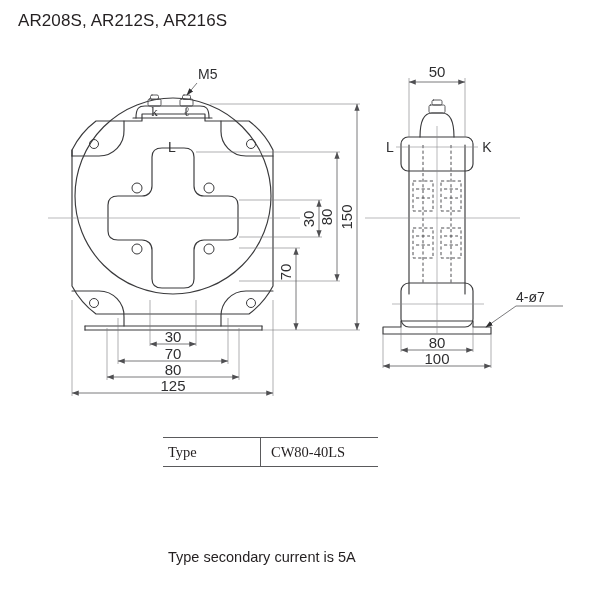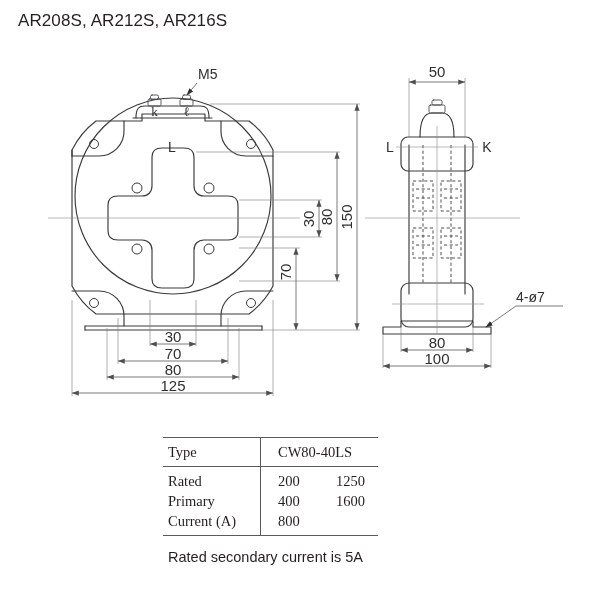--- a/index.html
+++ b/index.html
@@ -126,21 +126,21 @@
   }
   .rule-bot td {
     border-top: 1.1px solid #5a5a5c;
   }
   td.col-label {
     width: 92px;
     padding: 4px 0 4px 5px;
   }
   td.col-value {
     border-left: 1.1px solid #5a5a5c;
-    padding: 4px 0 4px 17px;
+    padding: 4px 0 4px 10px;
   }
   .val-grid {
     display: flex;
     flex-direction: row;
   }
   .val-col {
     display: flex;
     flex-direction: column;
   }
   .val-col.c1 { width: 58px; }
@@ -400,43 +400,23 @@
     </g>
   </svg>
 
   <div class="spec-table">
     <table>
       <tbody>
         <tr class="rule-top">
           <td class="col-label">Type</td>
           <td class="col-value">CW80-40LS</td>
         </tr>
-        <tr class="rule-mid">
-          <td class="col-label">
-            <div>Rated</div>
-            <div>Primary</div>
-            <div>Current (A)</div>
-          </td>
-          <td class="col-value">
-            <div class="val-grid">
-              <div class="val-col c1">
-                <div class="val-cell">200</div>
-                <div class="val-cell">400</div>
-                <div class="val-cell">800</div>
-              </div>
-              <div class="val-col c2">
-                <div class="val-cell">1250</div>
-                <div class="val-cell">1600</div>
-              </div>
-            </div>
-          </td>
-        </tr>
         <tr class="rule-bot">
           <td class="col-label"></td>
           <td class="col-value" style="border-left:none"></td>
         </tr>
       </tbody>
     </table>
   </div>
 
-  <div class="footnote">Rated secondary current is 5A</div>
+  <div class="footnote">Type secondary current is 5A</div>
 
 </div>
 
 </body></html>

